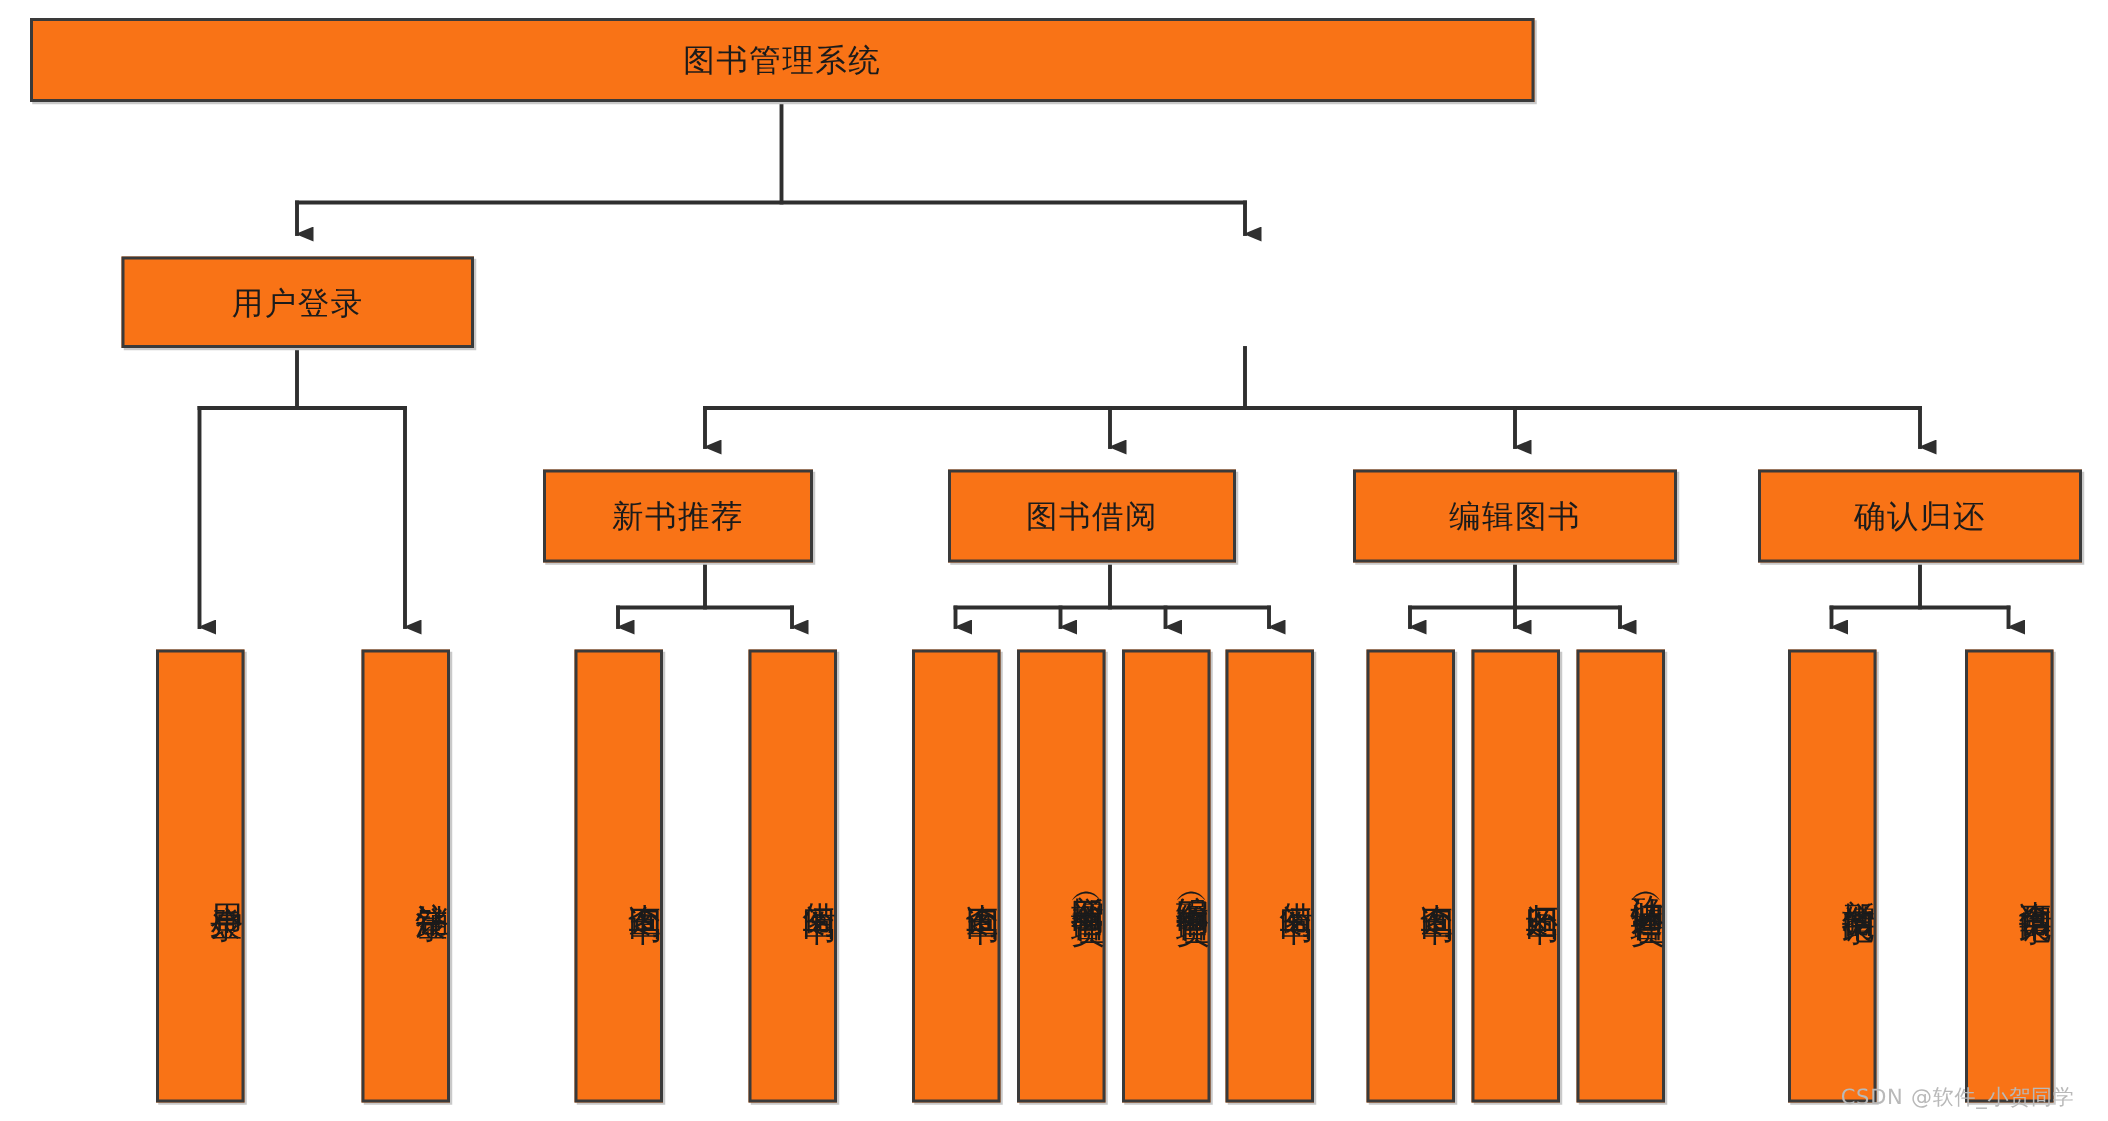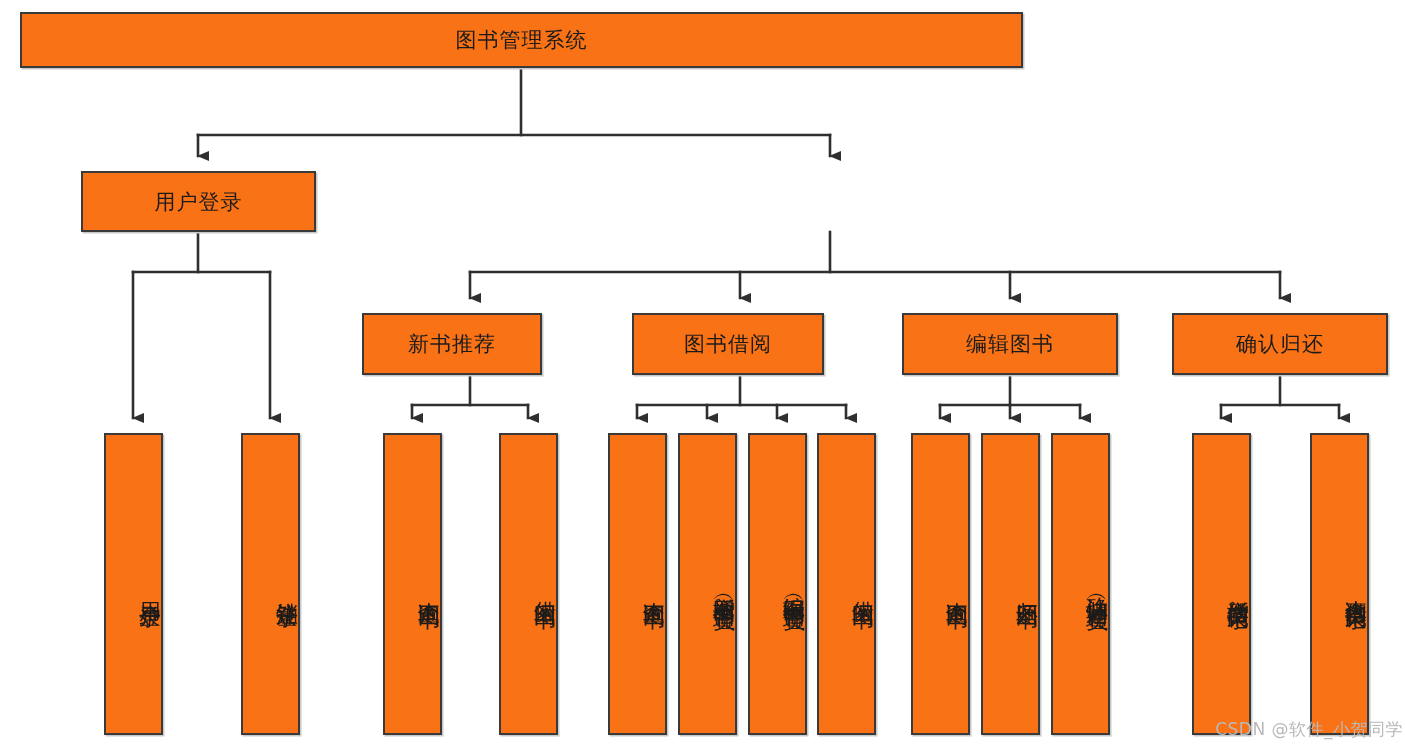--- a/index.html
+++ b/index.html
@@ -35,22 +35,22 @@
     justify-content:center;
     line-height:1;
   }
   .node.v span{
     writing-mode:vertical-rl;
     text-orientation:upright;
     display:block;
   }
   #watermark{
     position:absolute;
-    right:2px;bottom:6px;
-    font-size:17px;
+    right:22px;bottom:6px;
+    font-size:14px;
     color:#b9b9b9;
     letter-spacing:0.5px;
     z-index:5;
     white-space:nowrap;
   }
 </style>
 </head>
 <body>
 
 <div id="canvas">

